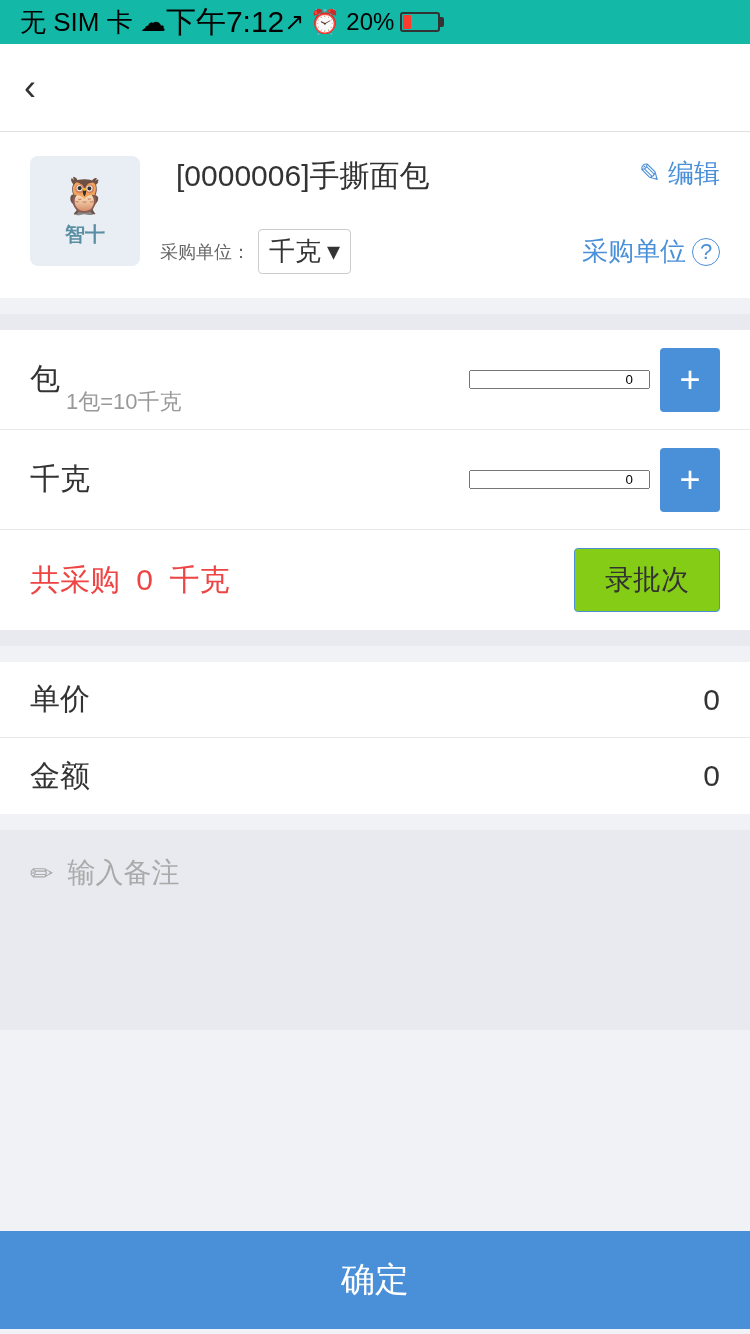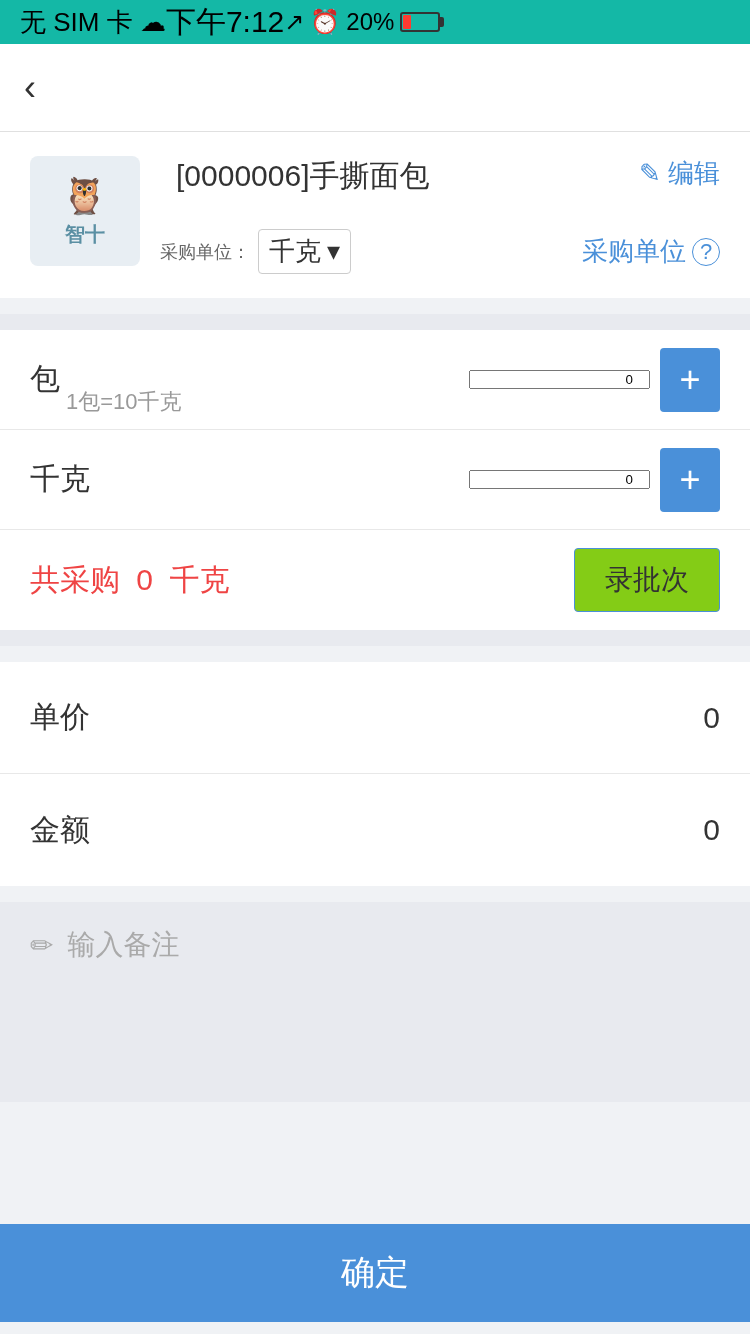--- a/index.html
+++ b/index.html
@@ -220,21 +220,21 @@
     
     .info-section {
       background: #fff;
       margin-top: 16px;
     }
     .info-row {
       display: flex;
       align-items: center;
       justify-content: space-between;
       padding: 0 30px;
-      height: 112px;
+      height: 76px;
       border-bottom: 1px solid #e8e8e8;
     }
     .info-row:last-child { border-bottom: none; }
     .info-label {
       font-size: 30px;
       color: #333;
     }
     .info-value {
       font-size: 30px;
       color: #333;
@@ -258,21 +258,21 @@
       font-family: Liberation Mono, monospace;
     }
     .pencil-icon {
       font-size: 28px;
       color: #aaa;
     }
 
     
     .confirm-btn {
       position: fixed;
-      bottom: 12px;
+      bottom: 5px;
       left: 0;
       width: 750px;
       height: 98px;
       background: #4a90d9;
       border: none;
       font-size: 34px;
       color: #fff;
       cursor: pointer;
       display: flex;
       align-items: center;

